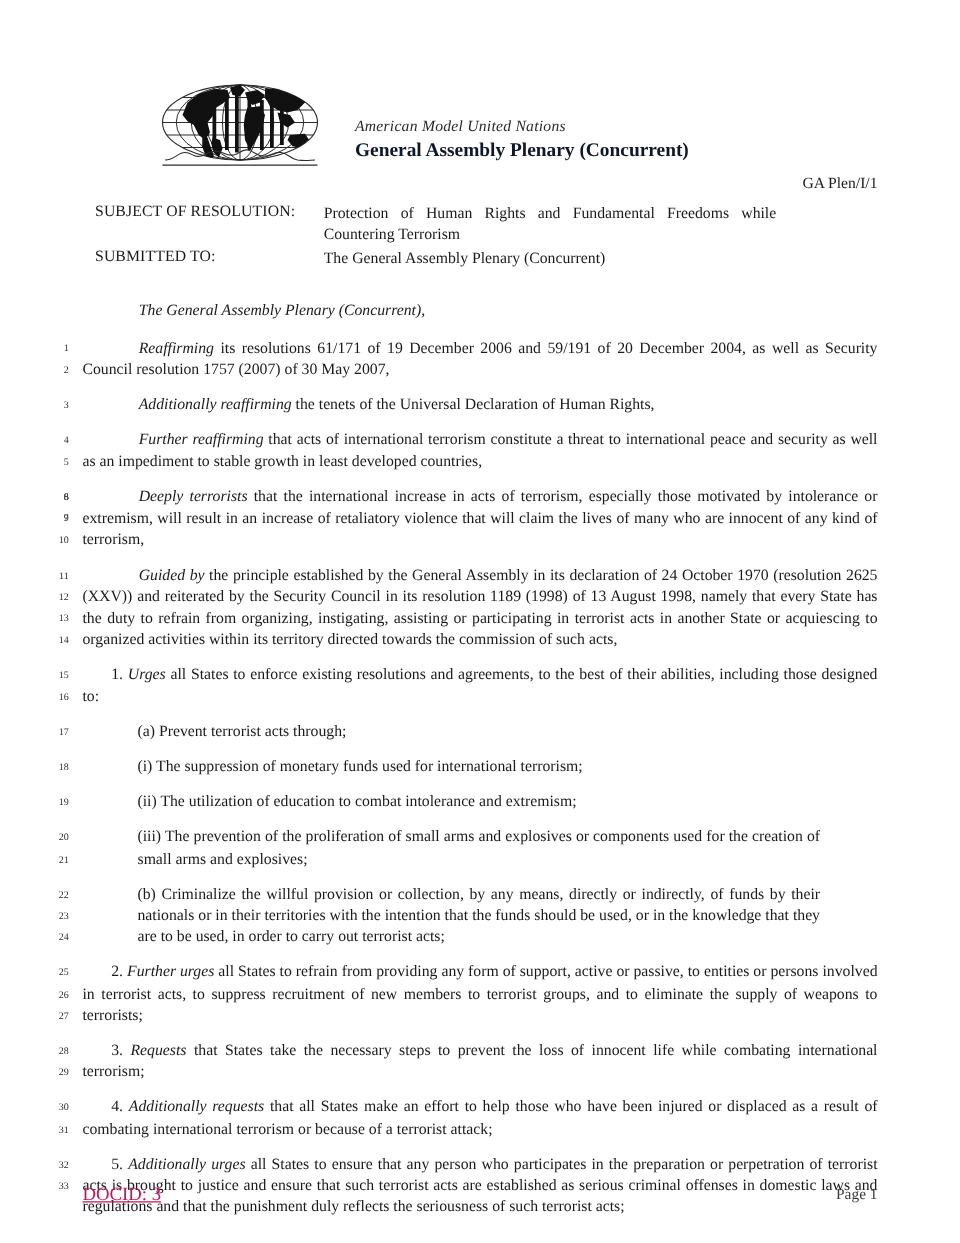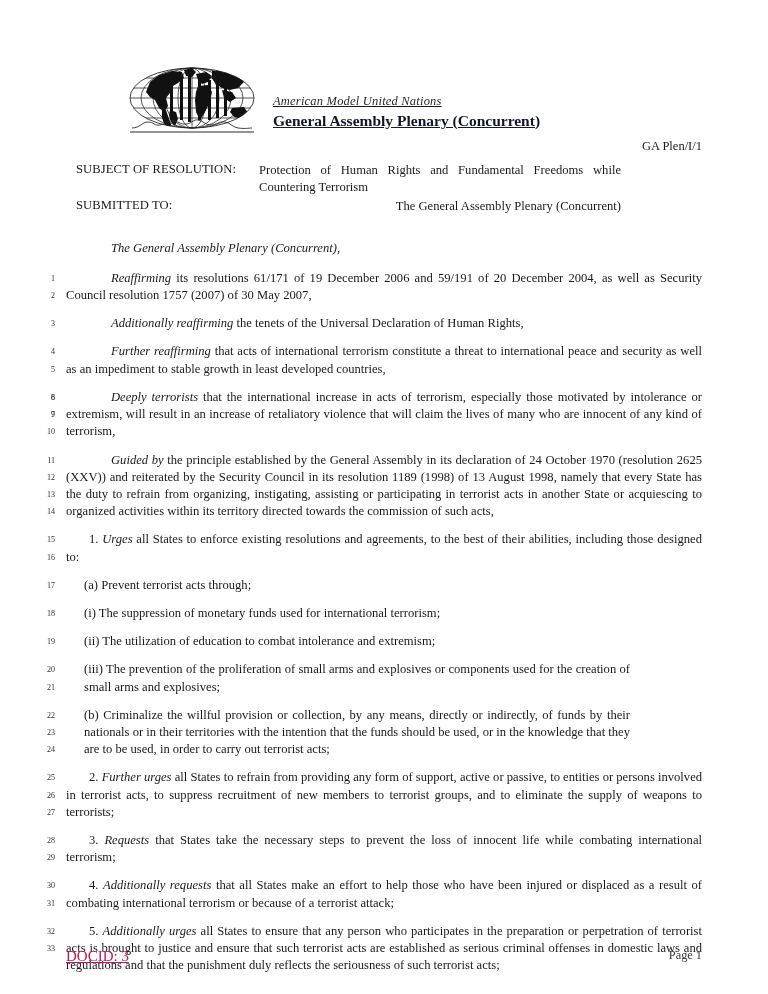--- a/index.html
+++ b/index.html
@@ -33,24 +33,23 @@
     position: absolute;
     left: 126px;
     top: 2px;
     width: 132px;
     height: 76px;
   }
   .logo-wrap svg { display: block; }
 
   .masthead-text {
     position: absolute;
-    left: 273px;
+    left: 284px;
     top: 34px;
     width: 460px;
-    text-decoration: underline;
   }
   .org-name {
     font-style: italic;
     font-size: 12.5px;
     letter-spacing: 0.2px;
     line-height: 1.25;
     color: #2a2a2a;
     white-space: nowrap;
   }
   .committee-name {
@@ -94,21 +93,21 @@
   .field-value {
     position: absolute;
     left: 259px;
     top: 0;
     width: 362px;
     font-size: 12.6px;
     line-height: 1.33;
     text-align: justify;
     text-justify: inter-word;
   }
-  .field-value.nowrap { text-align: right; }
+  .field-value.nowrap { text-align: left; }
 
   
   .body-block {
     position: absolute;
     left: 0;
     top: 240px;
     width: 768px;
   }
 
   .intro-line {
@@ -143,21 +142,21 @@
     width: 636px;
     font-size: 12.6px;
     line-height: 17.2px;
     text-align: justify;
     text-justify: inter-word;
     hyphens: none;
   }
   .clause-text.indent-pre   { text-indent: 45px; }
   .clause-text.indent-op    { text-indent: 23px; }
   .clause-text.sub {
-    margin-left: 84px;
+    margin-left: 110px;
     width: 546px;
     text-indent: 0;
   }
   .lead { font-style: italic; }
 
   
   .footer {
     position: absolute;
     left: 0;
     bottom: 28px;

